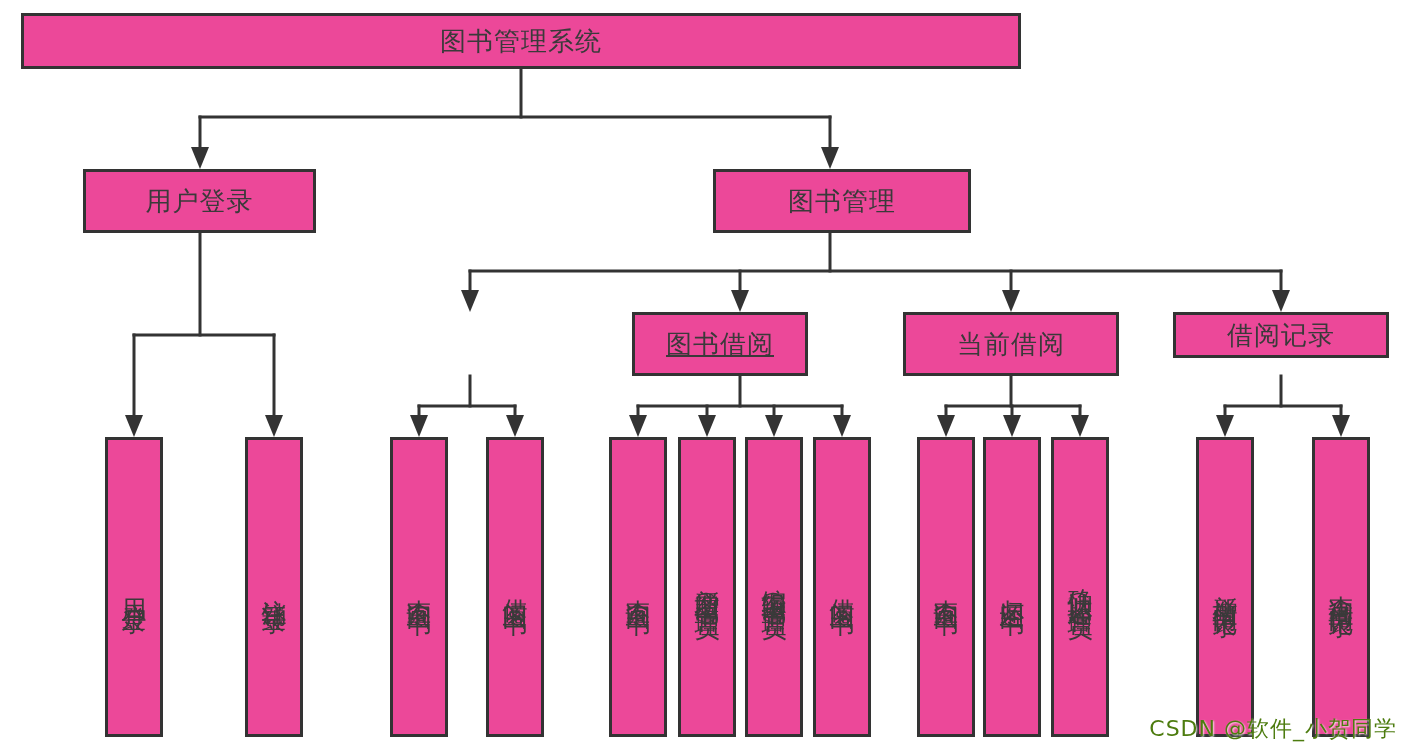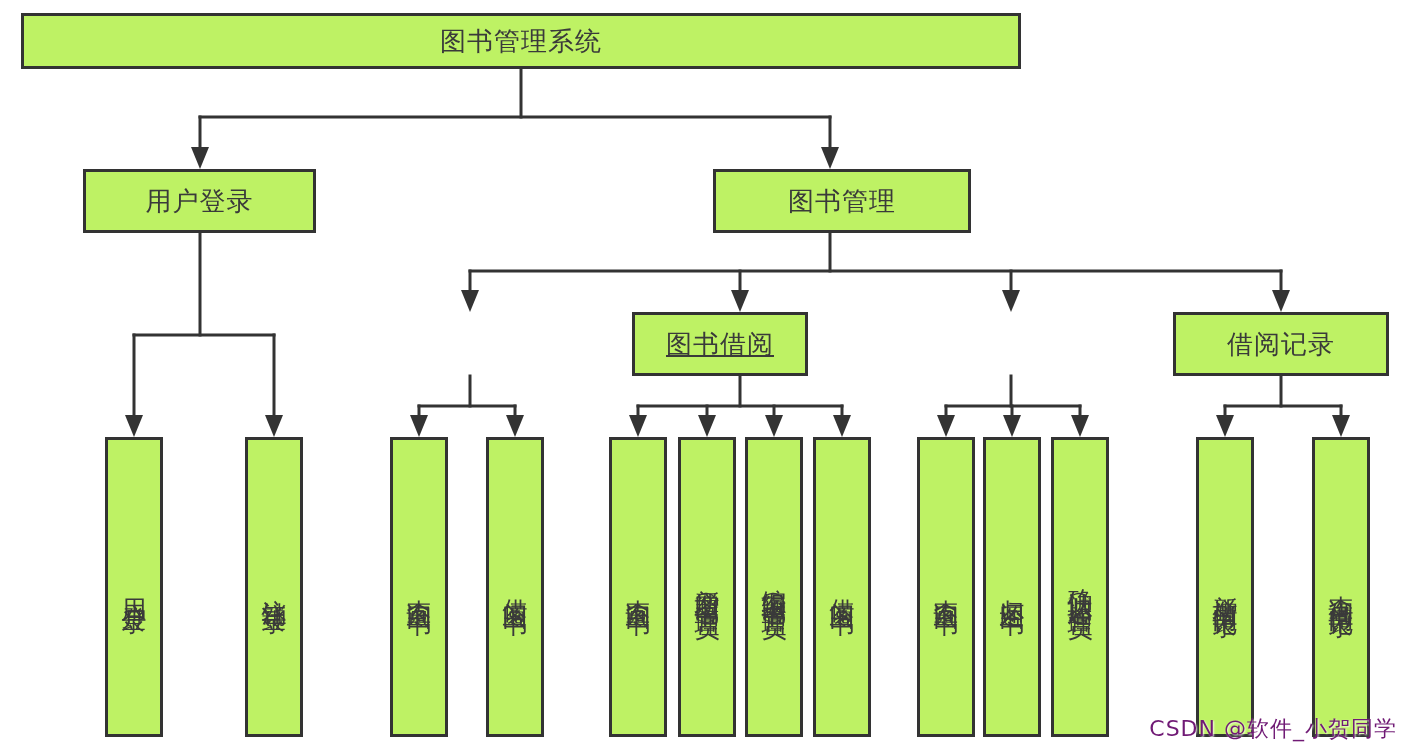--- a/index.html
+++ b/index.html
@@ -20,42 +20,42 @@
     stroke: #333333;
     stroke-width: 3;
     fill: none;
     stroke-linecap: square;
   }
   svg.wires polygon { fill: #333333; stroke: none; }
   .node {
     position: absolute;
     box-sizing: border-box;
     border: 3px solid #333333;
-    background: #bef264;
+    background: #ec4899;
     color: #3a3a3a;
     display: flex;
     align-items: center;
     justify-content: center;
     text-align: center;
   }
   .hnode { font-size: 26px; letter-spacing: 1px; }
   .root  { font-size: 26px; }
   .vnode {
     writing-mode: vertical-rl;
     text-orientation: mixed;
     font-size: 25px;
     letter-spacing: 4px;
     line-height: 1;
   }
   .watermark {
     position: absolute;
     right: 8px;
     top: 714px;
     font-size: 22px;
-    color: #701a75;
+    color: #4d7c0f;
     letter-spacing: 1px;
     text-shadow: 1px 1px 2px rgba(255,255,255,0.9);
     white-space: nowrap;
   }
 </style>
 </head>
 <body>
 
 <div class="canvas">
 
@@ -134,21 +134,22 @@
         <polygon points="1332,415 1350,415 1341,437"></polygon>
     </g>
   </svg>
 
   <div class="node hnode root" style="left:21px; top:13px; width:1000px; height:56px;">图书管理系统</div>
 
   <div class="node hnode" style="left:83px; top:169px; width:233px; height:64px;">用户登录</div>
   <div class="node hnode" style="left:713px; top:169px; width:258px; height:64px;">图书管理</div>
 
   <div class="node hnode" style="left:632px; top:312px; width:176px; height:64px;text-decoration:underline;">图书借阅</div>
-  <div class="node hnode" style="left:1173px; top:312px; width:216px; height:64px;font-family:Liberation Mono, monospace;">借阅记录</div>
+  <div class="node hnode" style="left:903px; top:312px; width:216px; height:64px;">当前借阅</div>
+  <div class="node hnode" style="left:1173px; top:312px; width:216px; height:46px;font-family:Liberation Mono, monospace;">借阅记录</div>
 
   <div class="node vnode" style="left:105px; top:437px; width:58px; height:300px;">用户登录</div>
   <div class="node vnode" style="left:245px; top:437px; width:58px; height:300px;">注销登录</div>
 
   <div class="node vnode" style="left:390px; top:437px; width:58px; height:300px;">查询图书</div>
   <div class="node vnode" style="left:486px; top:437px; width:58px; height:300px;">借阅图书</div>
 
   <div class="node vnode" style="left:609px; top:437px; width:58px; height:300px;">查询图书</div>
   <div class="node vnode" style="left:678px; top:437px; width:58px; height:300px;">新增图书（管理员）</div>
   <div class="node vnode" style="left:745px; top:437px; width:58px; height:300px;">编辑图书（管理员）</div>

